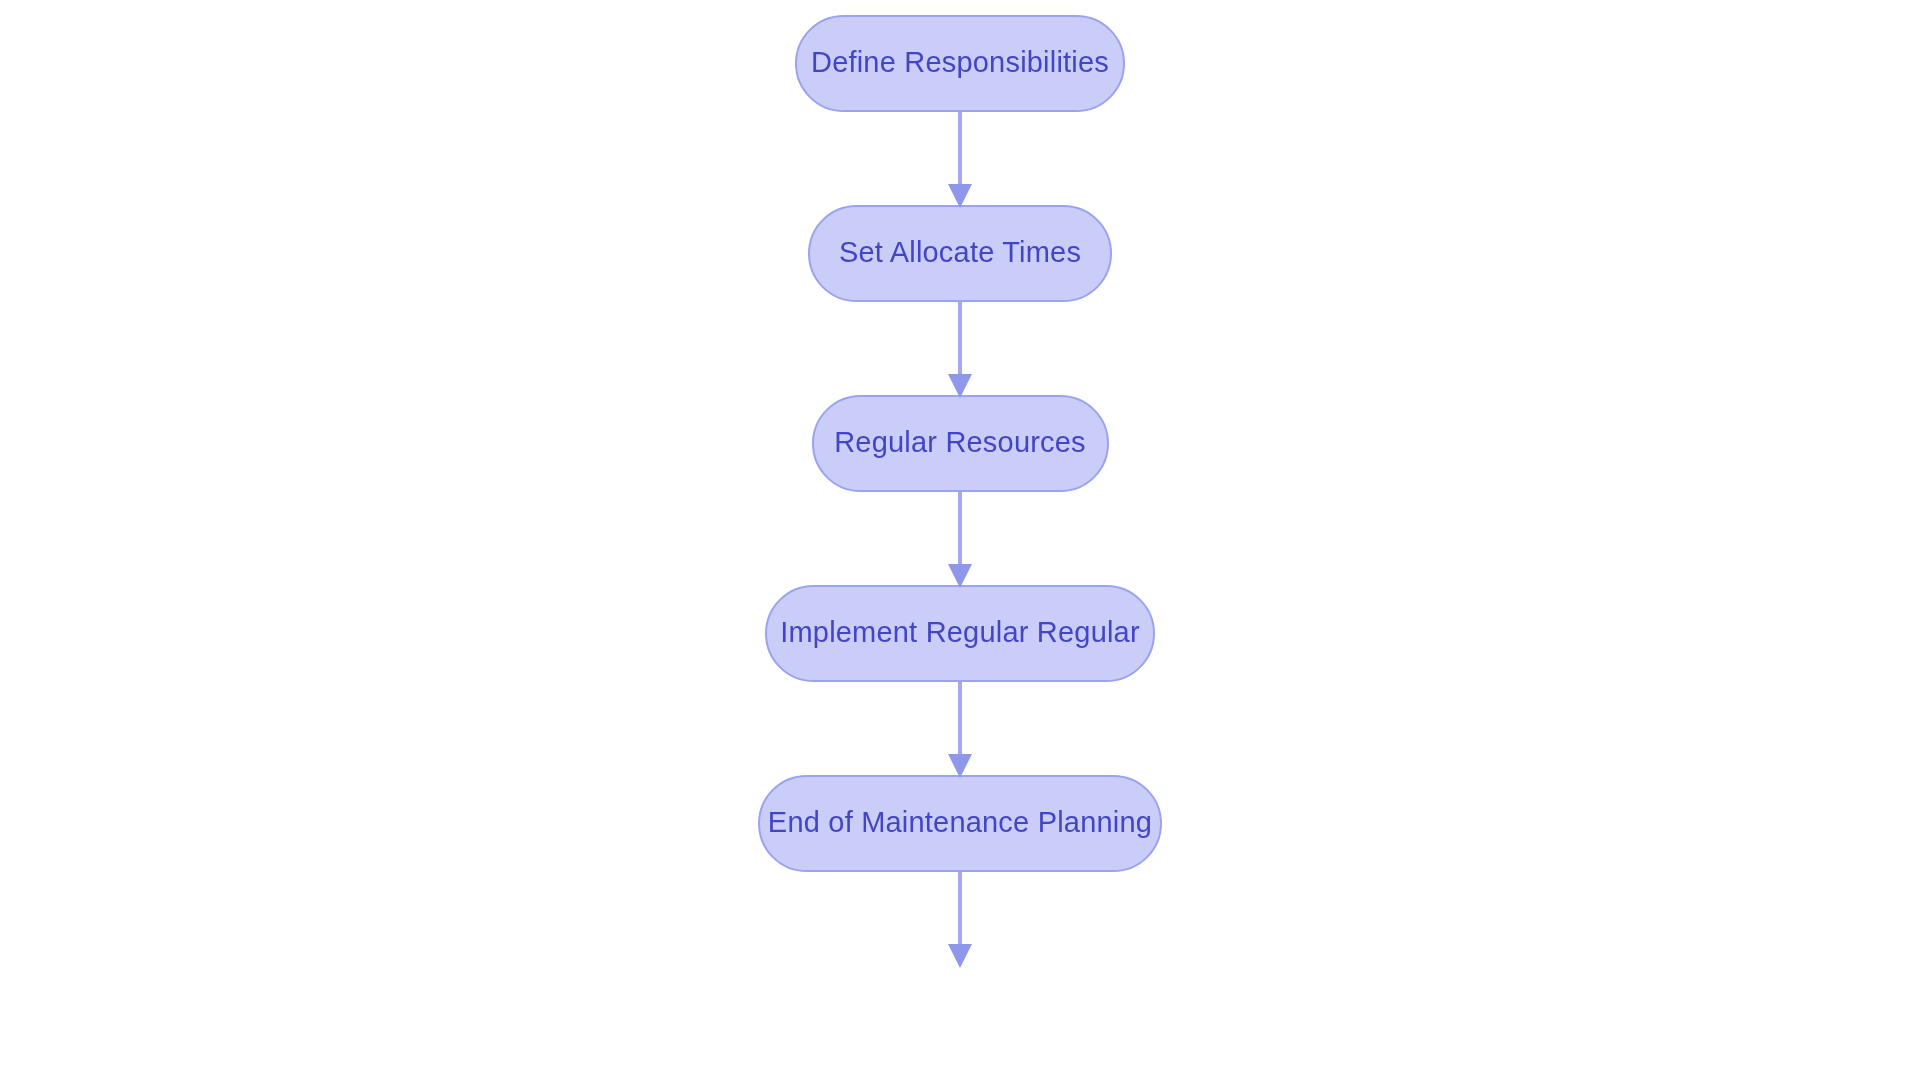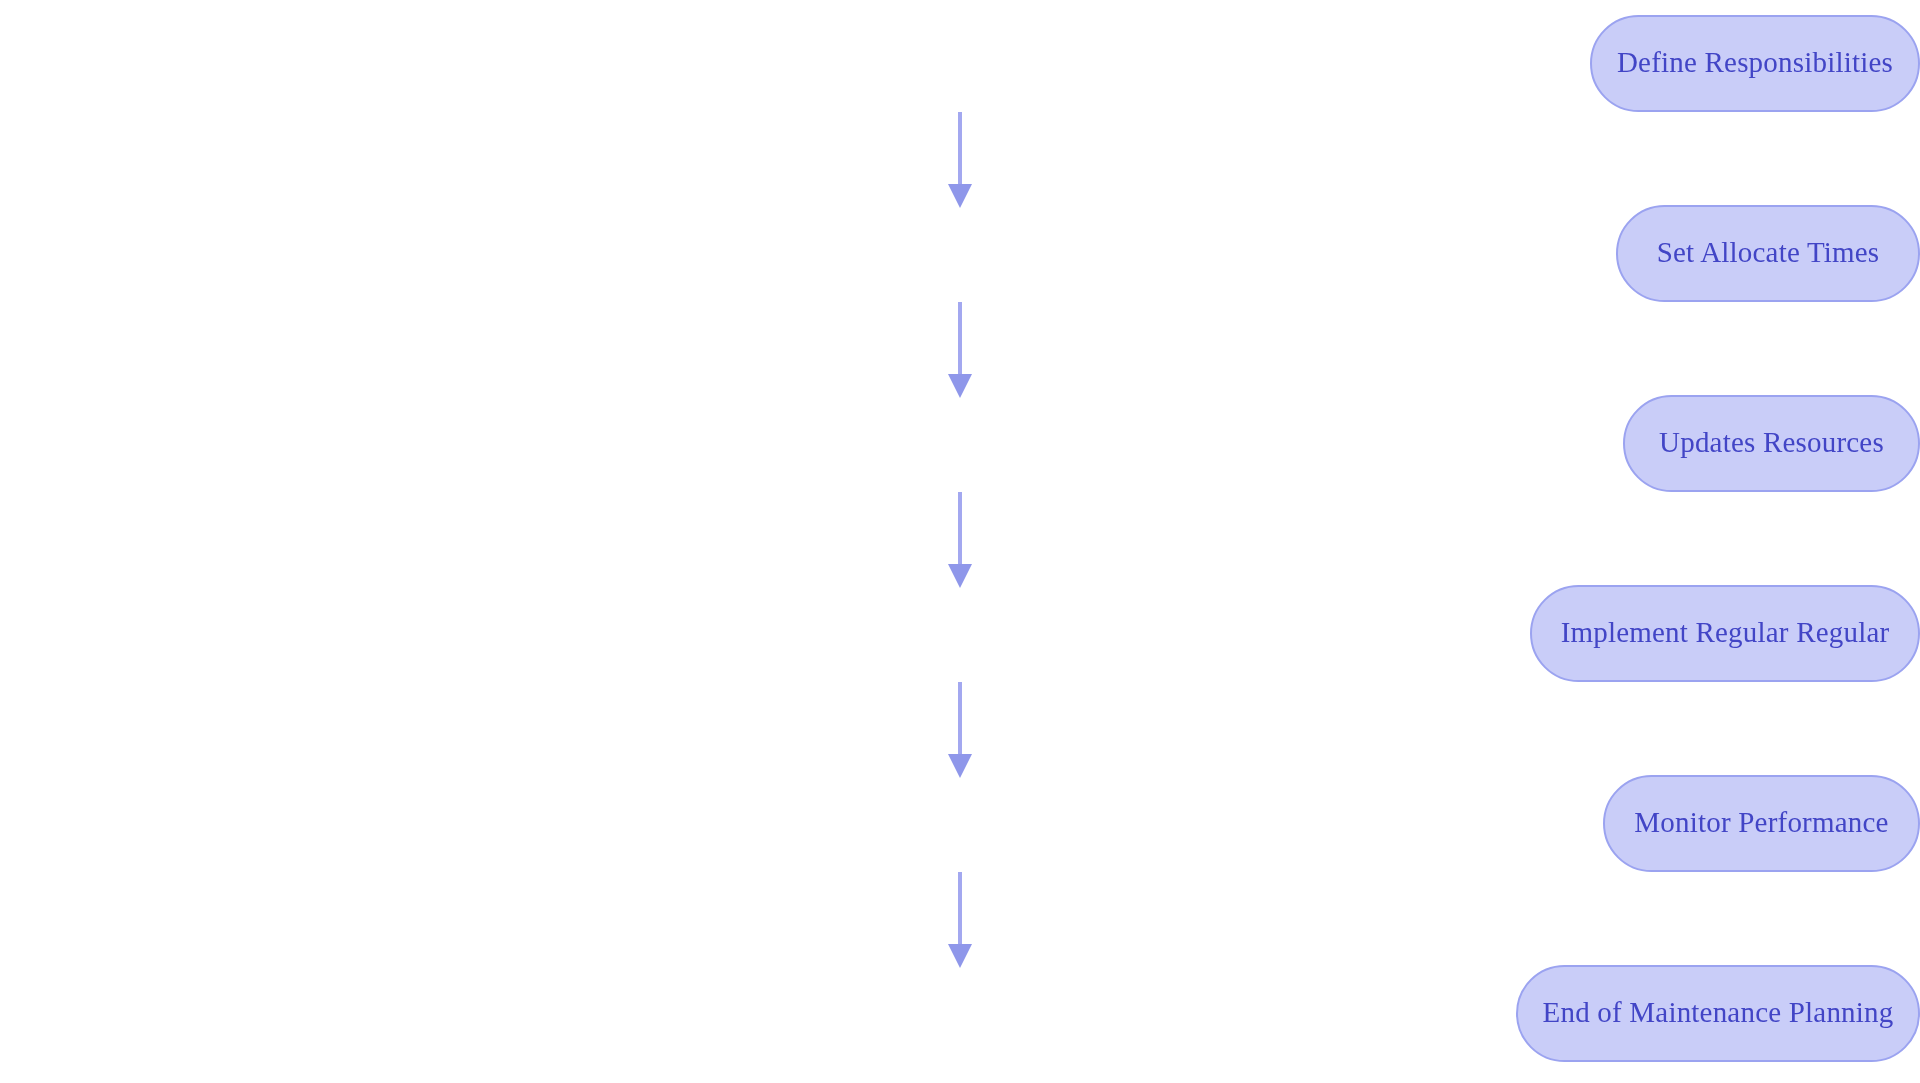--- a/index.html
+++ b/index.html
@@ -22,24 +22,23 @@
     height: 1083px;
     background: var(--background);
     overflow: hidden;
     font-family: "Liberation Sans", sans-serif;
   }
   .flow {
     position: absolute;
     inset: 0;
     display: flex;
     flex-direction: column;
-    align-items: flex-end;
+    align-items: center;
     padding-top: 15px;
     gap: 93px;
-    font-family: Liberation Serif, serif;
   }
   .node {
     height: 97px;
     flex: 0 0 97px;
     display: flex;
     align-items: center;
     justify-content: center;
     background: var(--node-fill);
     border: 2px solid var(--node-border);
     border-radius: 48.5px;
@@ -99,30 +98,27 @@
 
     <div class="node n1">
       <span class="label">Define Responsibilities</span>
     </div>
 
     <div class="node n2">
       <span class="label">Set Allocate Times</span>
     </div>
 
     <div class="node n3">
-      <span class="label">Updates Resources</span>
+      <span class="label">Regular Resources</span>
     </div>
 
     <div class="node n4">
       <span class="label">Implement Regular Regular</span>
     </div>
 
-    <div class="node n5">
-      <span class="label">Monitor Performance</span>
-    </div>
 
     <div class="node n6">
       <span class="label">End of Maintenance Planning</span>
     </div>
 
   </div>
 
   <div class="arrow a1">
     <div class="shaft"></div>
     <div class="head"></div>

